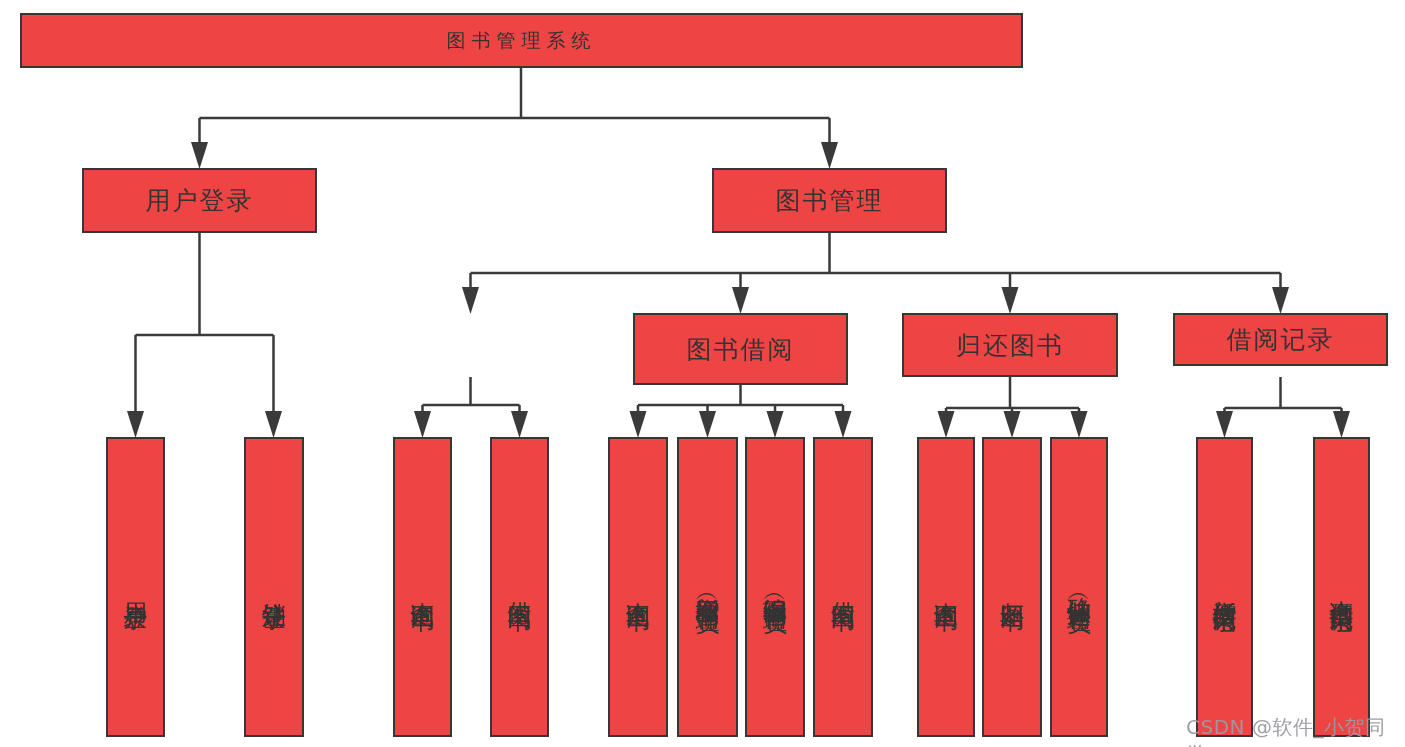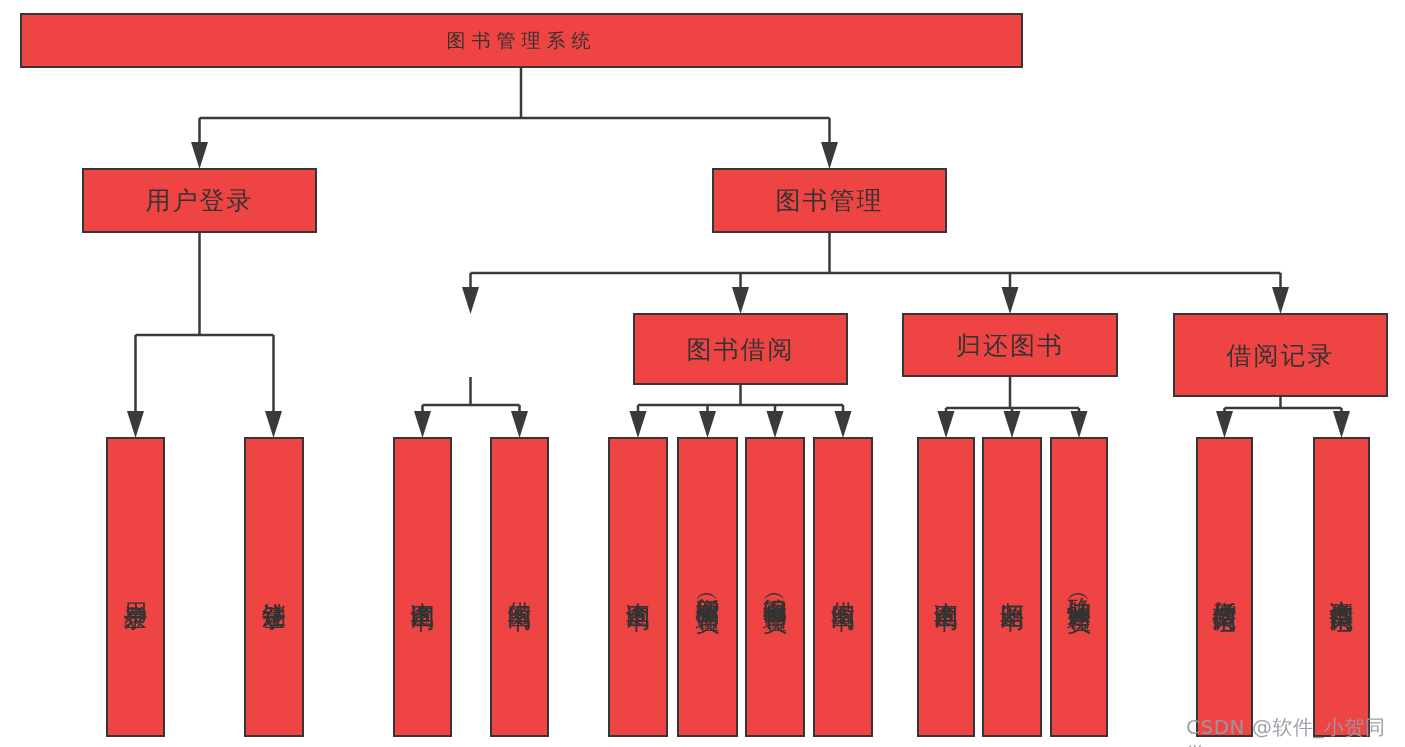--- a/index.html
+++ b/index.html
@@ -61,21 +61,21 @@
     </g>
   </svg>
 
   <div class="node root-label" style="left:20px;top:13px;width:1003px;height:55px;">图书管理系统</div>
 
   <div class="node branch-label" style="left:82px;top:168px;width:235px;height:65px;">用户登录</div>
   <div class="node branch-label" style="left:712px;top:168px;width:235px;height:65px;">图书管理</div>
 
   <div class="node branch-label" style="left:633px;top:313px;width:215px;height:72px;">图书借阅</div>
   <div class="node branch-label" style="left:902px;top:313px;width:216px;height:64px;">归还图书</div>
-  <div class="node branch-label" style="left:1173px;top:313px;width:215px;height:84px;">借阅记录</div>
+  <div class="node branch-label" style="left:1173px;top:313px;width:215px;height:53px;">借阅记录</div>
 
   <div class="node leaf" style="left:106px;top:437px;width:59px;height:300px;">用户登录</div>
   <div class="node leaf" style="left:244px;top:437px;width:60px;height:300px;">注销登录</div>
 
   <div class="node leaf" style="left:393px;top:437px;width:59px;height:300px;">查询图书</div>
   <div class="node leaf" style="left:490px;top:437px;width:59px;height:300px;">借阅图书</div>
 
   <div class="node leaf" style="left:608px;top:437px;width:60px;height:300px;">查询图书</div>
   <div class="node leaf" style="left:677px;top:437px;width:61px;height:300px;">新增图书（管理员）</div>
   <div class="node leaf" style="left:745px;top:437px;width:60px;height:300px;">编辑图书（管理员）</div>

